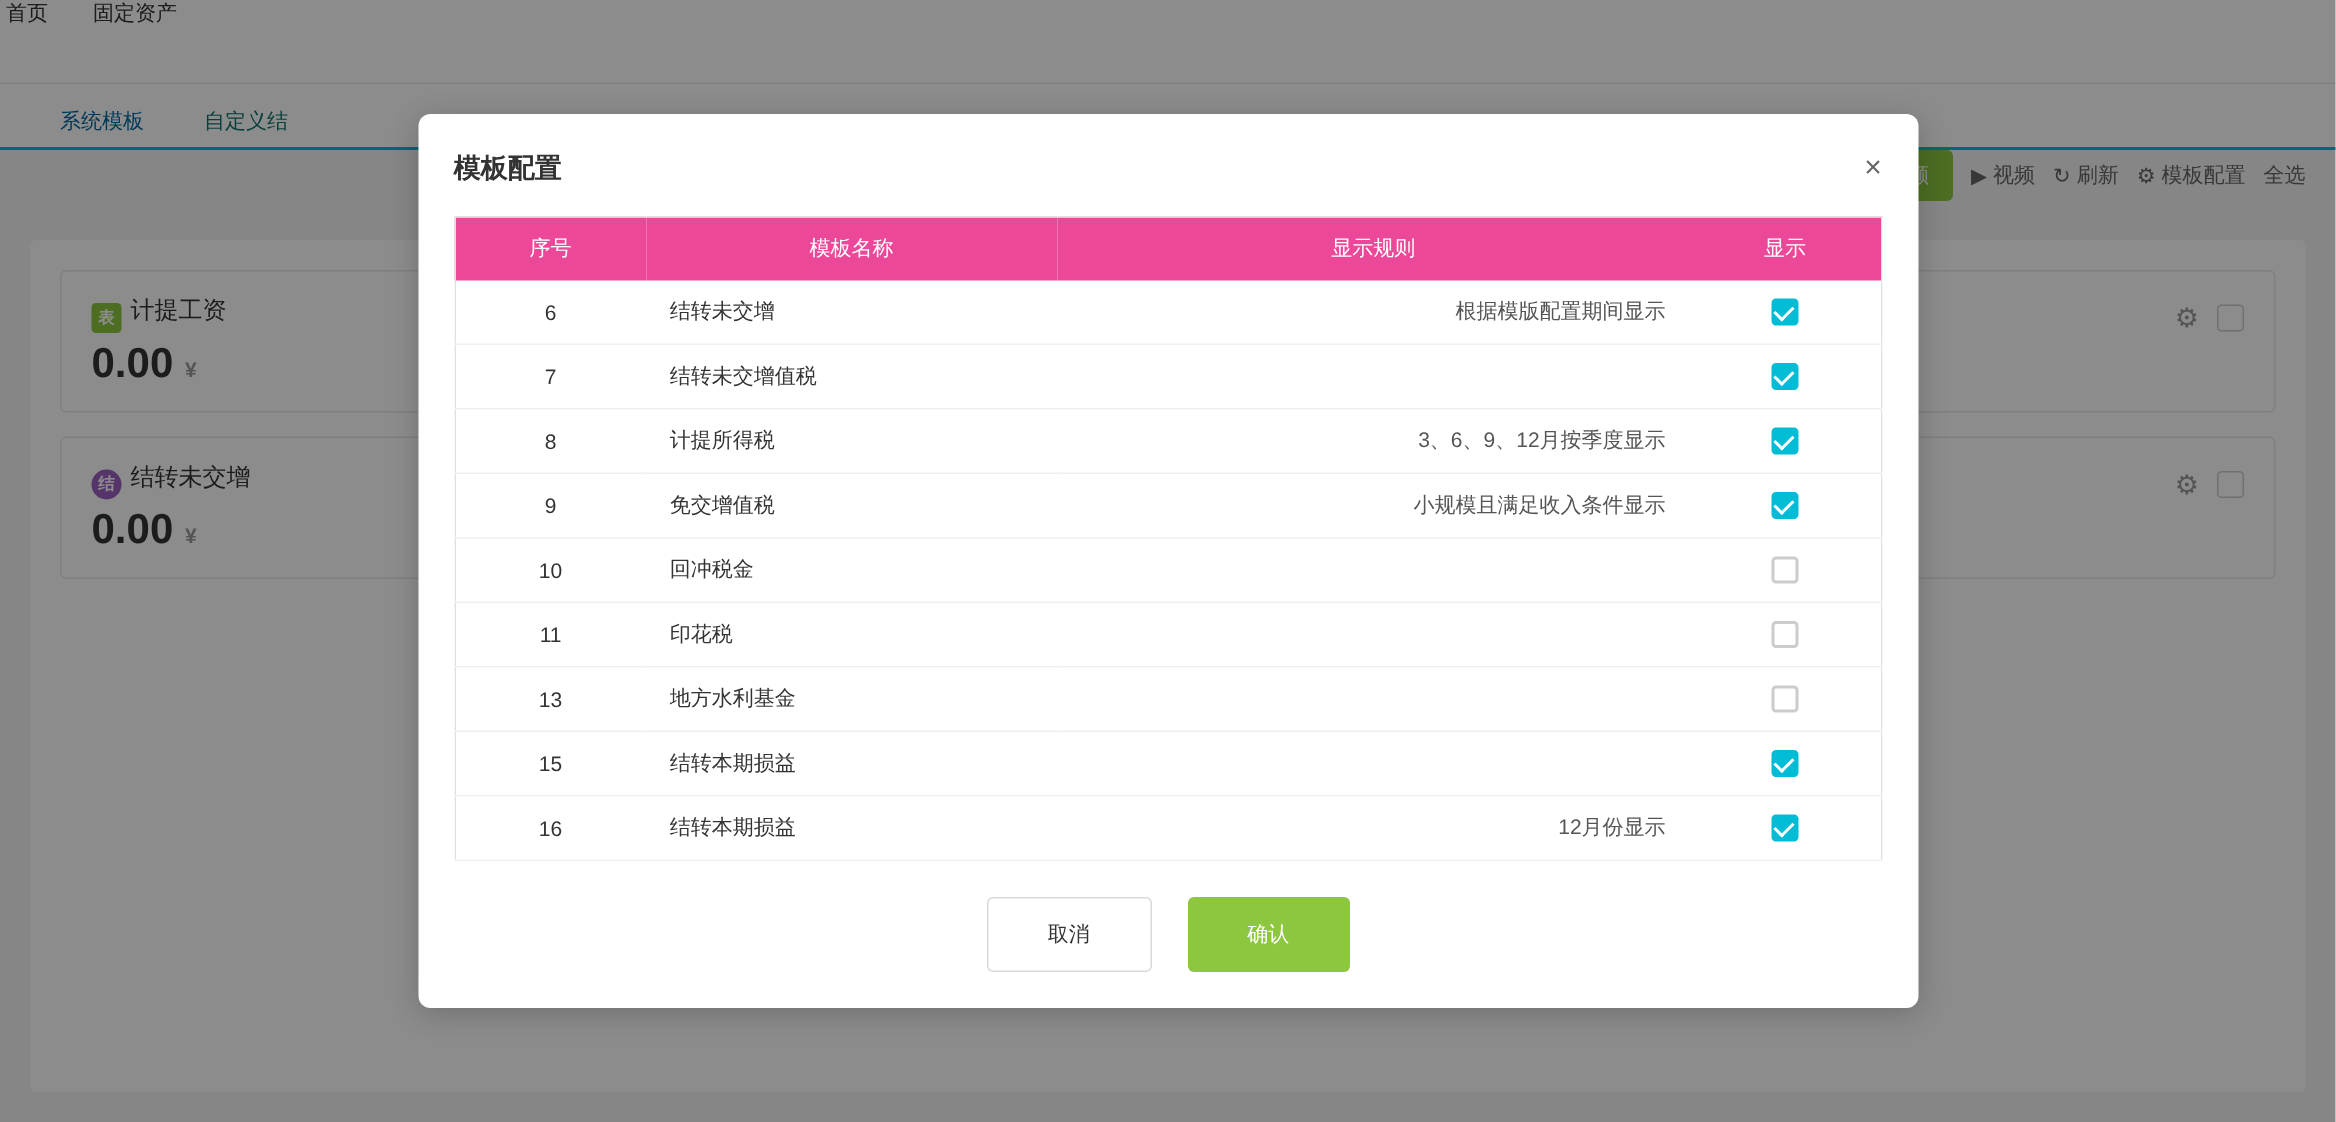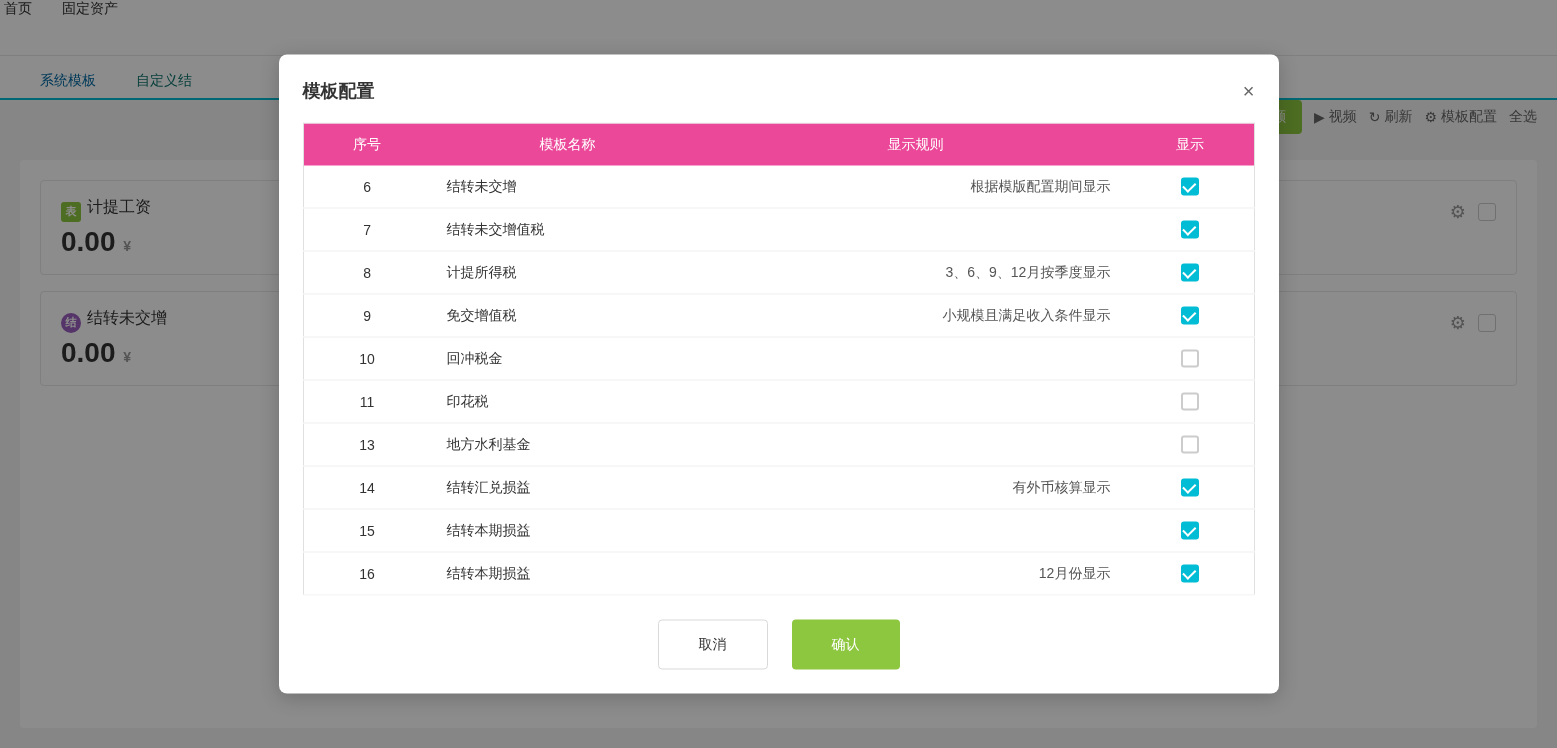--- a/index.html
+++ b/index.html
@@ -465,30 +465,20 @@
             <td>13</td>
             <td>地方水利基金</td>
             <td></td>
             <td>
               <div class="checkbox-cell">
                 <div class="cb-unchecked"></div>
               </div>
             </td>
           </tr>
           <tr>
-            <td>14</td>
-            <td>结转汇兑损益</td>
-            <td>有外币核算显示</td>
-            <td>
-              <div class="checkbox-cell">
-                <div class="cb-checked"></div>
-              </div>
-            </td>
-          </tr>
-          <tr>
             <td>15</td>
             <td>结转本期损益</td>
             <td></td>
             <td>
               <div class="checkbox-cell">
                 <div class="cb-checked"></div>
               </div>
             </td>
           </tr>
           <tr>

